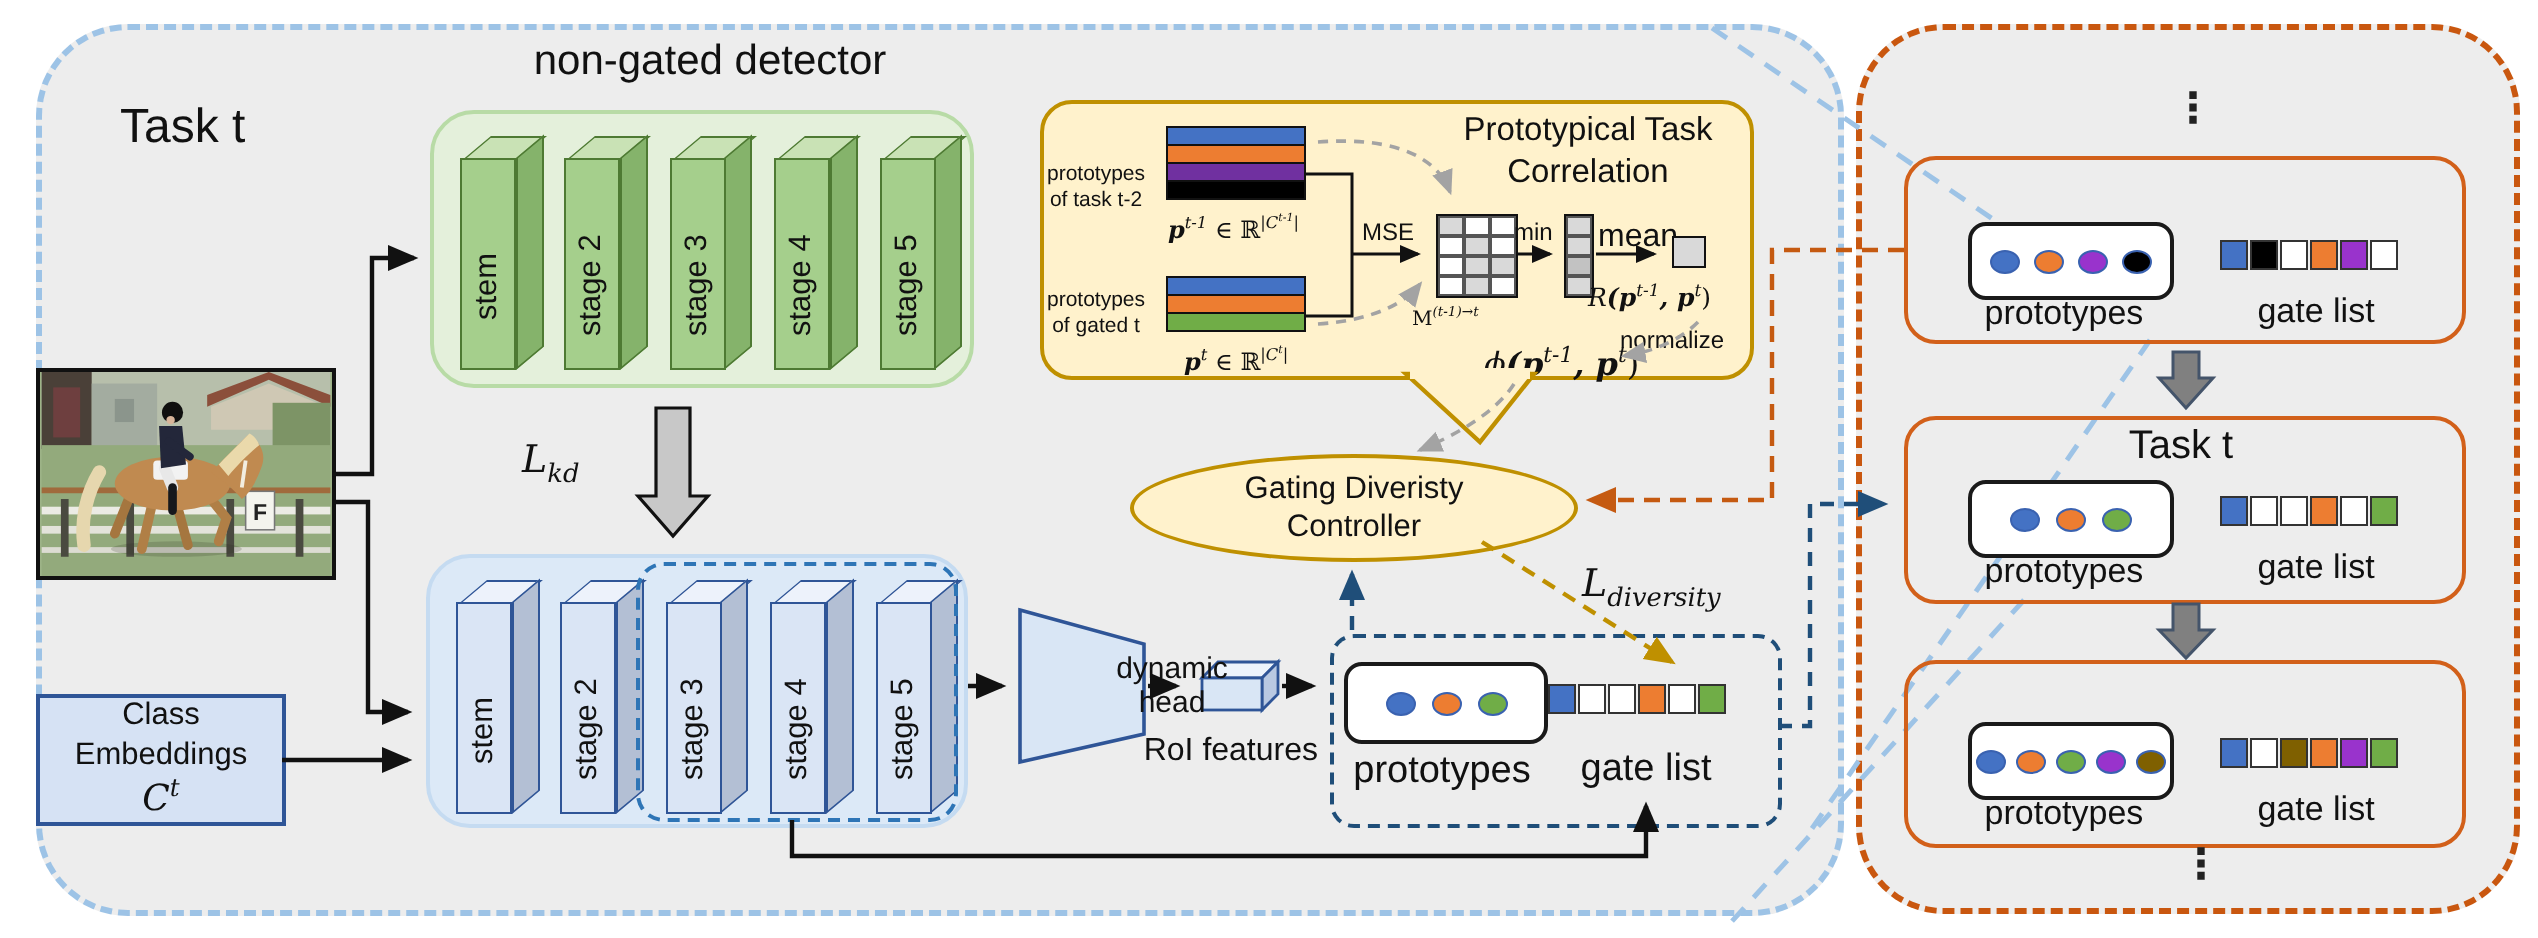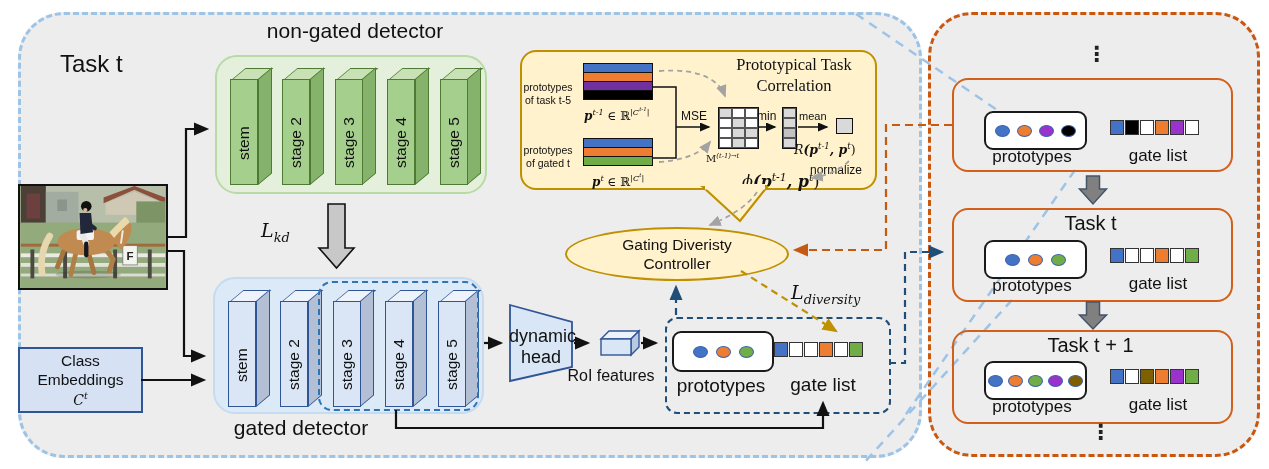--- a/index.html
+++ b/index.html
@@ -161,21 +161,20 @@
       </div>
       <div class="bar3d" style="left: 222.6px;">
         <div class="f-top"></div>
         <div class="f-side"></div>
         <div class="f-front">
           <span class="bar-label">stage 5</span>
         </div>
       </div>
     </div>
   <div id="gated-dashed" class="abs z2"></div>
-  <div class="lbl ctr z2" style="left:216px;top:416px;width:170px;font-size:21px;">gated detector</div>
 
   <div class="lbl math z2" style="left:261px;top:219px;font-size:19px;">
     <span class="mi">L</span><sub class="s mi">kd</sub>
   </div>
 
   <div id="horse-img" class="abs z2">
     <svg width="146" height="102" viewBox="0 0 150 106">
       <rect x="0" y="0" width="150" height="40" fill="#b7bfab"></rect>
       <rect x="0" y="0" width="26" height="40" fill="#4a4038"></rect>
       <rect x="6" y="8" width="14" height="26" fill="#6e3f3f"></rect>
@@ -219,30 +218,30 @@
         <path d="M66,36 L77,44" stroke="#23273a" stroke-width="4" stroke-linecap="round"></path>
         <circle cx="68" cy="21" r="5.5" fill="#10100f"></circle>
         <circle cx="67" cy="25" r="2.2" fill="#d8b59a"></circle>
       </g>
     </svg>
   </div>
 
   <div id="classbox" class="abs z2">
     <span>Class</span>
     <span>Embeddings</span>
-    <span class="math" style="font-size:14px;">
+    <span class="math" style="font-size:18px;">
       <span class="mi">C</span><sup class="s mi">t</sup>
     </span>
   </div>
 
-  <div class="lbl ctr z2" style="left:509px;top:326px;width:64px;font-size:18px;line-height:1.15;white-space:normal;">
+  <div class="lbl ctr z2" style="left:509px;top:326px;width:64px;font-size:15px;line-height:1.15;white-space:normal;padding-left:45px;">
     <span>dynamic</span><br>
     <span>head</span>
   </div>
-  <div class="lbl ctr z2" style="left:563px;top:367px;width:96px;font-size:16px;">RoI features</div>
+  <div class="lbl ctr z2" style="left:563px;top:367px;width:96px;font-size:16px;text-align:right;">RoI features</div>
 
   <div class="abs z2" style="left:665px;top:317px;width:222px;height:93px;border:2.2px dashed #1F4E79;border-radius:12px;"></div>
   <div class="pbox z2" style="left:672px;top:331px;width:98px;height:37px;">
       <span class="dot" style="background: rgb(68, 114, 196);"></span>
       <span class="dot" style="background: rgb(237, 125, 49);"></span>
       <span class="dot" style="background: rgb(112, 173, 71);"></span>
     </div>
   <div class="lbl ctr z2" style="left:664px;top:375px;width:114px;font-size:19px;">prototypes</div>
   <div class="gates z2" style="left:774px;top:342px;">
       <span class="gate-cell" style="background: rgb(68, 114, 196);"></span>
@@ -257,26 +256,26 @@
   <div id="controller" class="abs z2">
     <span>Gating Diveristy</span>
     <span>Controller</span>
   </div>
 
   <div class="lbl math z2" style="left:791px;top:281px;font-size:19px;">
     <span class="mi">L</span><sub class="s mi">diversity</sub>
   </div>
 
   <div id="corrbox" class="abs z2"></div>
-  <div class="lbl ctr z2" style="left:718px;top:55px;width:152px;font-size:16.5px;line-height:1.25;white-space:normal;font-family:Liberation Serif, serif;">
+  <div class="lbl ctr z2" style="left:718px;top:55px;width:152px;font-size:16.5px;line-height:1.25;white-space:normal;">
     <span>Prototypical Task</span><br><span>Correlation</span>
   </div>
 
   <div class="lbl ctr z2" style="left:515px;top:81px;width:66px;font-size:10.5px;line-height:1.2;white-space:normal;">
-    <span>prototypes</span><br><span>of task t-5</span>
+    <span>prototypes</span><br><span>of task t-2</span>
   </div>
   <div class="stripes z2" style="left:583px;top:64px;">
       <div class="stripe" style="background: rgb(68, 114, 196);"></div>
       <div class="stripe" style="background: rgb(237, 125, 49);"></div>
       <div class="stripe" style="background: rgb(112, 48, 160);"></div>
       <div class="stripe" style="background: rgb(0, 0, 0);"></div>
     </div>
   <div class="lbl math z2" style="left:584px;top:106px;font-size:12px;">
     <span class="mbold">p</span><sup class="s mi">t-1</sup>
     <span>∈ ℝ</span><sup class="s"><span class="mi">|C</span><sup class="s mi">t-1</sup><span>|</span></sup>
@@ -313,21 +312,21 @@
   <div class="lbl math z2" style="left:706px;top:152px;font-size:10px;">
     <span>M</span><sup class="s mi">(t-1)→t</sup>
   </div>
   <div class="lbl z2" style="left:757px;top:109px;font-size:12px;">min</div>
   <div class="mincol z2" style="left:782px;top:107px;">
       <span class="mcell" style="background: rgb(217, 217, 217);"></span>
       <span class="mcell" style="background: rgb(217, 217, 217);"></span>
       <span class="mcell" style="background: rgb(194, 194, 194);"></span>
       <span class="mcell" style="background: rgb(217, 217, 217);"></span>
     </div>
-  <div class="lbl z2" style="left:799px;top:110px;font-size:11px;">mean</div>
+  <div class="lbl z2" style="left:799px;top:110px;font-size:16px;">mean</div>
   <div id="meansq" class="abs z2"></div>
   <div class="lbl math z2" style="left:794px;top:141px;font-size:12.5px;">
     <span class="mi">R</span><span class="mbold">(p</span><sup class="s mi">t-1</sup><span class="mbold">, p</span><sup class="s mi">t</sup><span>)</span>
   </div>
   <div class="lbl z2" style="left:810px;top:163px;font-size:12px;">normalize</div>
   <div class="lbl math z2" style="left:742px;top:171px;font-size:16px;">
     <span class="mi">ϕ</span><span class="mbold">(p</span><sup class="s mi">t-1</sup><span class="mbold">, p</span><sup class="s mi">t</sup><span>)</span>
   </div>
 
   <div class="vdots z2" style="left:1086px;top:42px;">⋮</div>
@@ -362,21 +361,20 @@
       <span class="gate-cell" style="background: rgb(68, 114, 196);"></span>
       <span class="gate-cell" style="background: rgb(255, 255, 255);"></span>
       <span class="gate-cell" style="background: rgb(255, 255, 255);"></span>
       <span class="gate-cell" style="background: rgb(237, 125, 49);"></span>
       <span class="gate-cell" style="background: rgb(255, 255, 255);"></span>
       <span class="gate-cell" style="background: rgb(112, 173, 71);"></span>
     </div>
   <div class="lbl ctr z2" style="left:1110px;top:274px;width:96px;font-size:17px;">gate list</div>
 
   <div class="mbcard z2" style="top:330px;"></div>
-  <div class="lbl ctr z2" style="left:952px;top:334px;width:277px;font-size:20px;">Task t + 1</div>
   <div class="pbox z2" style="left:984px;top:361px;width:99px;height:35px;gap:5px;">
       <span class="dot" style="background: rgb(68, 114, 196);"></span>
       <span class="dot" style="background: rgb(237, 125, 49);"></span>
       <span class="dot" style="background: rgb(112, 173, 71);"></span>
       <span class="dot" style="background: rgb(153, 51, 204);"></span>
       <span class="dot" style="background: rgb(127, 96, 0);"></span>
     </div>
   <div class="lbl ctr z2" style="left:962px;top:397px;width:140px;font-size:17px;">prototypes</div>
   <div class="gates z2" style="left:1110px;top:369px;">
       <span class="gate-cell" style="background: rgb(68, 114, 196);"></span>

